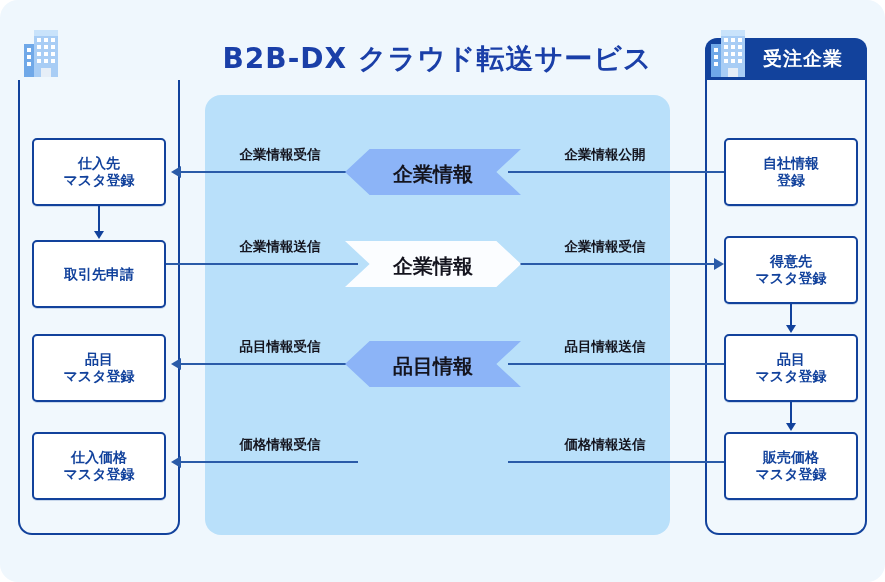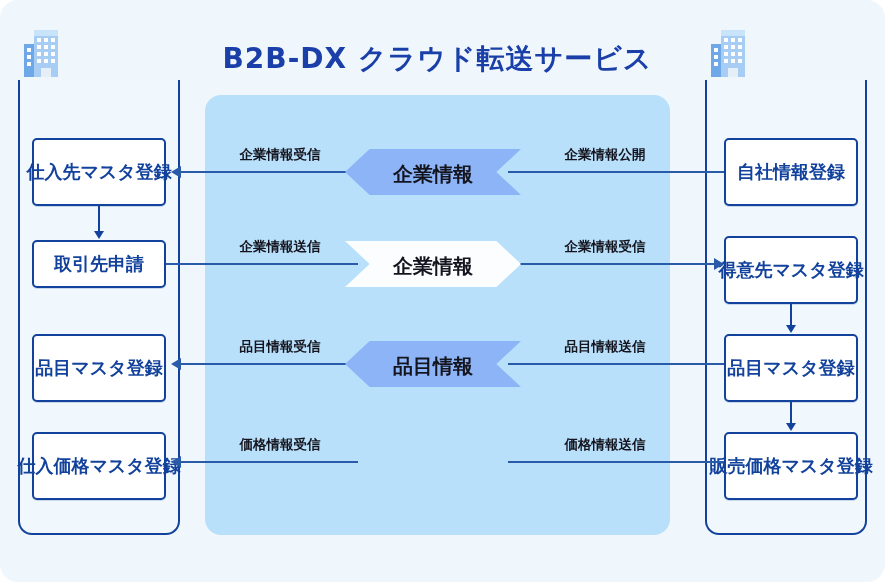--- a/index.html
+++ b/index.html
@@ -70,25 +70,25 @@
     white-space:nowrap;
   }
 
   
   .pbox{
     position:absolute;
     box-sizing:border-box;
     background:#ffffff;
     border:2px solid #12429c;
     border-radius:5px;
-    display:flex;flex-direction:row;
+    display:flex;flex-direction:column;
     align-items:center;justify-content:center;
     color:#12429c;
     font-weight:bold;
-    font-size:18px;
+    font-size:14px;
     line-height:1.18;
     text-align:center;
     box-shadow:0 1px 0 rgba(18,66,156,.18);
   }
   .pbox span{display:block;white-space:nowrap;}
 
   
   .vline{position:absolute;width:2px;background:#12429c;}
   .vhead{
     position:absolute;
@@ -175,36 +175,39 @@
         <rect x="3" y="25" width="4" height="4"></rect>
         <rect x="3" y="32" width="4" height="4"></rect>
     </g>
     <rect x="17" y="38" width="10" height="9" fill="#e6eef7"></rect>
   </svg>
 
   <div class="pbox" style="left:32px;top:138px;width:134px;height:68px;">
     <span>仕入先</span>
     <span>マスタ登録</span>
   </div>
-  <div class="pbox" style="left:32px;top:240px;width:134px;height:48px;">
+  <div class="pbox" style="left:32px;top:240px;width:134px;height:68px;">
     <span>取引先申請</span>
   </div>
   <div class="pbox" style="left:32px;top:334px;width:134px;height:68px;">
     <span>品目</span>
     <span>マスタ登録</span>
   </div>
   <div class="pbox" style="left:32px;top:432px;width:134px;height:68px;">
     <span>仕入価格</span>
     <span>マスタ登録</span>
   </div>
 
   <div class="vline" style="left:98px;top:206px;height:26px;"></div>
   <div class="vhead" style="left:94px;top:231px;"></div>
 
   <div class="panel" style="left:705px;top:80px;width:162px;height:455px;"></div>
+  <div class="panel-head" style="left:705px;top:38px;width:162px;padding-left:34px;">
+    <span class="ptitle">受注企業</span>
+  </div>
   <svg class="bldg" style="left:711px;top:30px;" viewBox="0 0 34 50">
     <rect x="0" y="14" width="13" height="33" fill="#6fa8e8"></rect>
     <rect x="10" y="4" width="24" height="43" fill="#a8cdf5"></rect>
     <rect x="10" y="0" width="24" height="6" fill="#c9e3fb"></rect>
     <g fill="#ffffff">
       <rect x="13" y="8" width="4" height="4"></rect>
         <rect x="20" y="8" width="4" height="4"></rect>
         <rect x="27" y="8" width="4" height="4"></rect>
       <rect x="13" y="15" width="4" height="4"></rect>
         <rect x="20" y="15" width="4" height="4"></rect>

